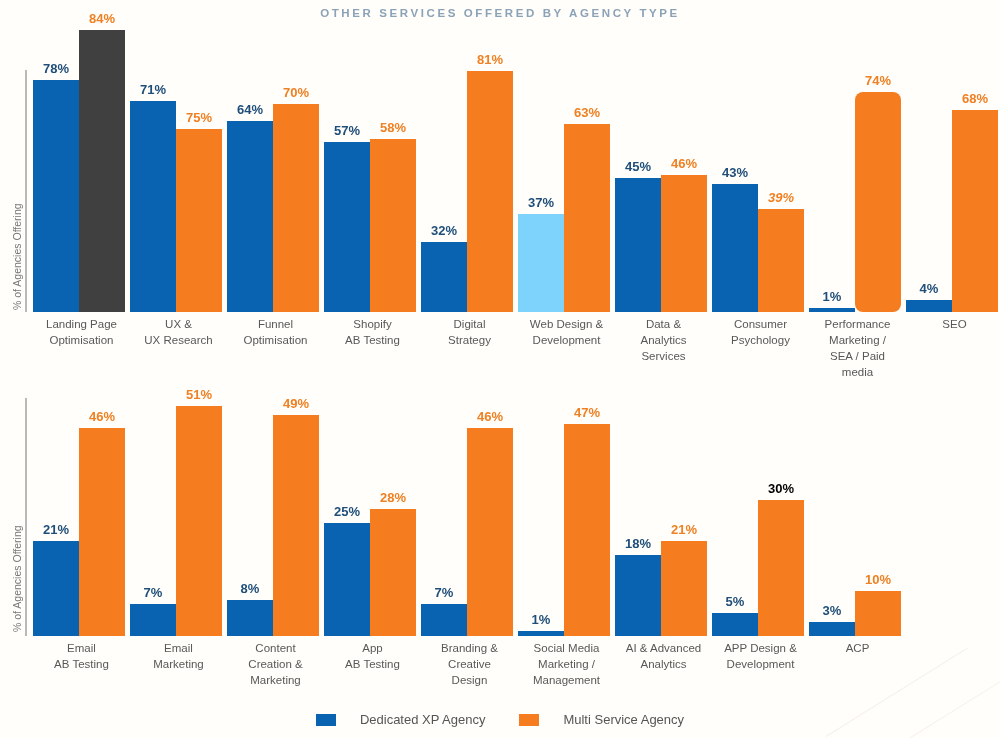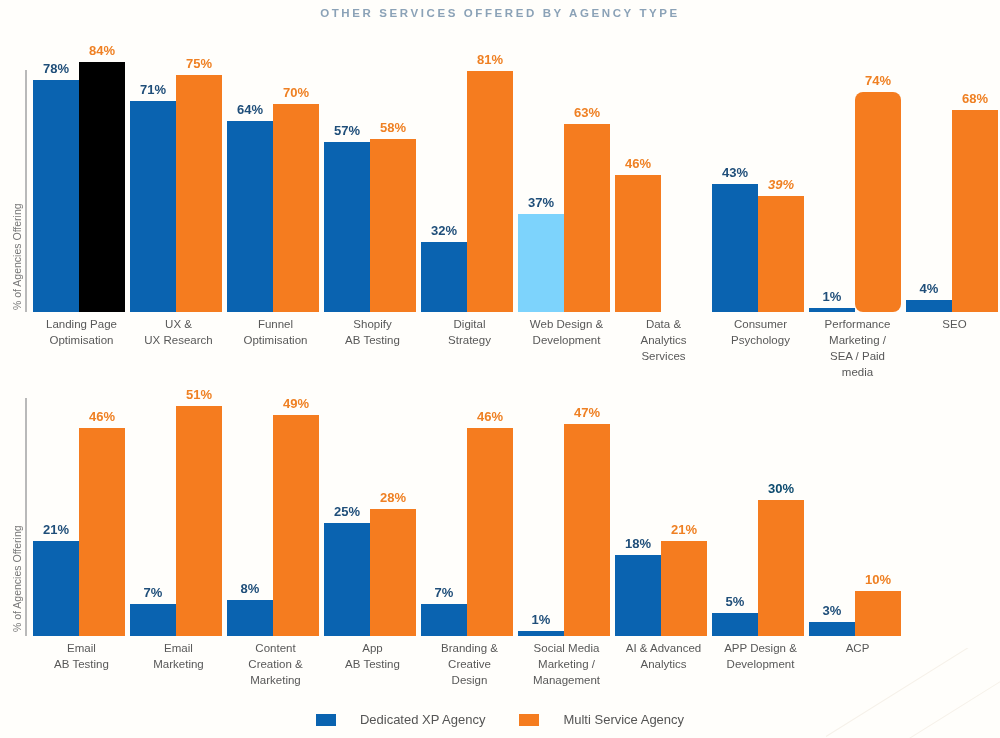--- a/index.html
+++ b/index.html
@@ -178,29 +178,29 @@
 
   <div class="panel" id="panel1">
     <div class="yaxis-label">% of Agencies Offering</div>
     <div class="axis-line" style="background: rgb(185, 185, 185);"></div>
     <div class="plot">
       <div class="groups">
           <div class="group">
             <div class="bar blue" style="height: 232px; background: rgb(10, 99, 176); padding-left: 25px;">
               <span class="val" style="color: rgb(31, 78, 121);">78%</span>
             </div>
-            <div class="bar orange" style="height: 250px; background: #000000;">
+            <div class="bar orange" style="height: 282px; background: #404040;">
               <span class="val" style="color: rgb(239, 128, 35);">84%</span>
             </div>
           </div>
           <div class="group">
             <div class="bar blue" style="height: 211px; background: rgb(10, 99, 176);">
               <span class="val" style="color: rgb(31, 78, 121);">71%</span>
             </div>
-            <div class="bar orange" style="height: 237px; background: rgb(245, 124, 31);">
+            <div class="bar orange" style="height: 183px; background: rgb(245, 124, 31);">
               <span class="val" style="color: rgb(239, 128, 35);">75%</span>
             </div>
           </div>
           <div class="group">
             <div class="bar blue" style="height: 191px; background: rgb(10, 99, 176);">
               <span class="val" style="color: rgb(31, 78, 121);">64%</span>
             </div>
             <div class="bar orange" style="height: 208px; background: rgb(245, 124, 31);">
               <span class="val" style="color: rgb(239, 128, 35);">70%</span>
             </div>
@@ -223,29 +223,32 @@
           </div>
           <div class="group">
             <div class="bar blue" style="height: 98px; background: #7dd3fc;">
               <span class="val" style="color: rgb(31, 78, 121);">37%</span>
             </div>
             <div class="bar orange" style="height: 188px; background: rgb(245, 124, 31);">
               <span class="val" style="color: rgb(239, 128, 35);">63%</span>
             </div>
           </div>
           <div class="group">
+            <div class="bar blue" style="height: 134px; background: rgb(10, 99, 176);">
+              <span class="val" style="color: rgb(31, 78, 121);">45%</span>
+            </div>
             <div class="bar orange" style="height: 137px; background: rgb(245, 124, 31);">
               <span class="val" style="color: rgb(239, 128, 35);">46%</span>
             </div>
           </div>
           <div class="group">
             <div class="bar blue" style="height: 128px; background: rgb(10, 99, 176);">
               <span class="val" style="color: rgb(31, 78, 121);">43%</span>
             </div>
-            <div class="bar orange" style="height: 116px; background: rgb(245, 124, 31); font-style: italic;">
+            <div class="bar orange" style="height: 103px; background: rgb(245, 124, 31); font-style: italic;">
               <span class="val" style="color: rgb(239, 128, 35);">39%</span>
             </div>
           </div>
           <div class="group">
             <div class="bar blue" style="height: 4px; background: rgb(10, 99, 176);">
               <span class="val" style="color: rgb(31, 78, 121);">1%</span>
             </div>
             <div class="bar orange" style="height: 220px; background: rgb(245, 124, 31); border-radius: 8px;">
               <span class="val" style="color: rgb(239, 128, 35);">74%</span>
             </div>
@@ -333,21 +336,21 @@
             </div>
             <div class="bar orange" style="height: 95px; background: rgb(245, 124, 31);">
               <span class="val" style="color: rgb(239, 128, 35);">21%</span>
             </div>
           </div>
           <div class="group">
             <div class="bar blue" style="height: 23px; background: rgb(10, 99, 176);">
               <span class="val" style="color: rgb(31, 78, 121);">5%</span>
             </div>
             <div class="bar orange" style="height: 136px; background: rgb(245, 124, 31);">
-              <span class="val" style="color: #0c4a6e;">30%</span>
+              <span class="val" style="color: #000000;">30%</span>
             </div>
           </div>
           <div class="group">
             <div class="bar blue" style="height: 14px; background: rgb(10, 99, 176);">
               <span class="val" style="color: rgb(31, 78, 121);">3%</span>
             </div>
             <div class="bar orange" style="height: 45px; background: rgb(245, 124, 31);">
               <span class="val" style="color: rgb(239, 128, 35);">10%</span>
             </div>
           </div>

